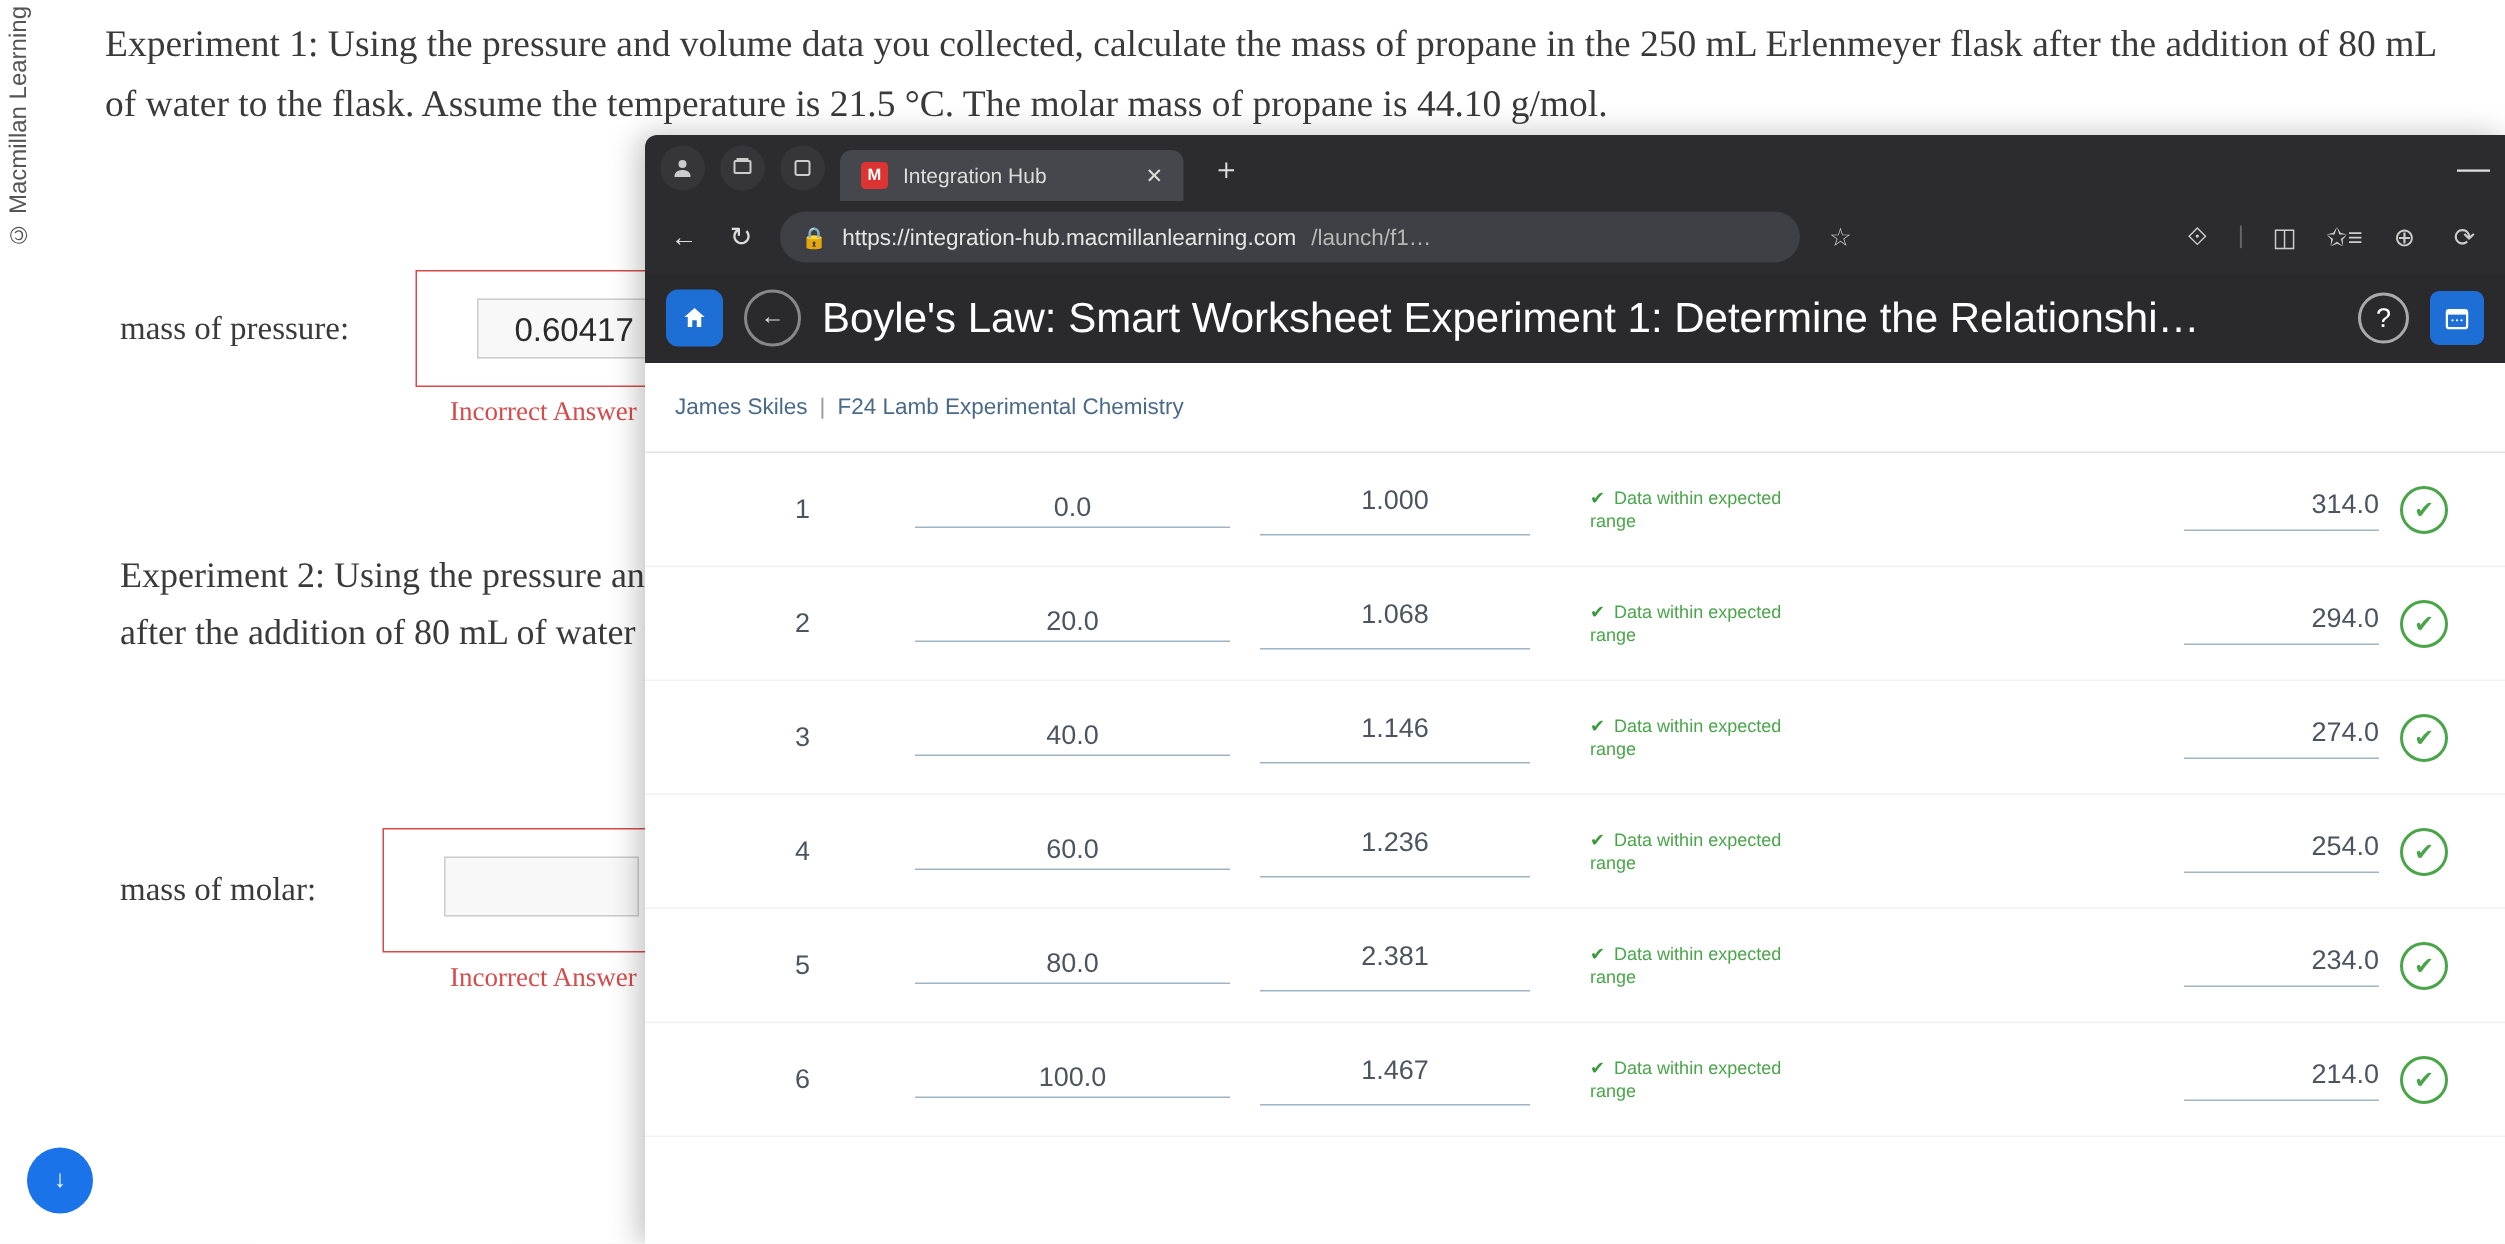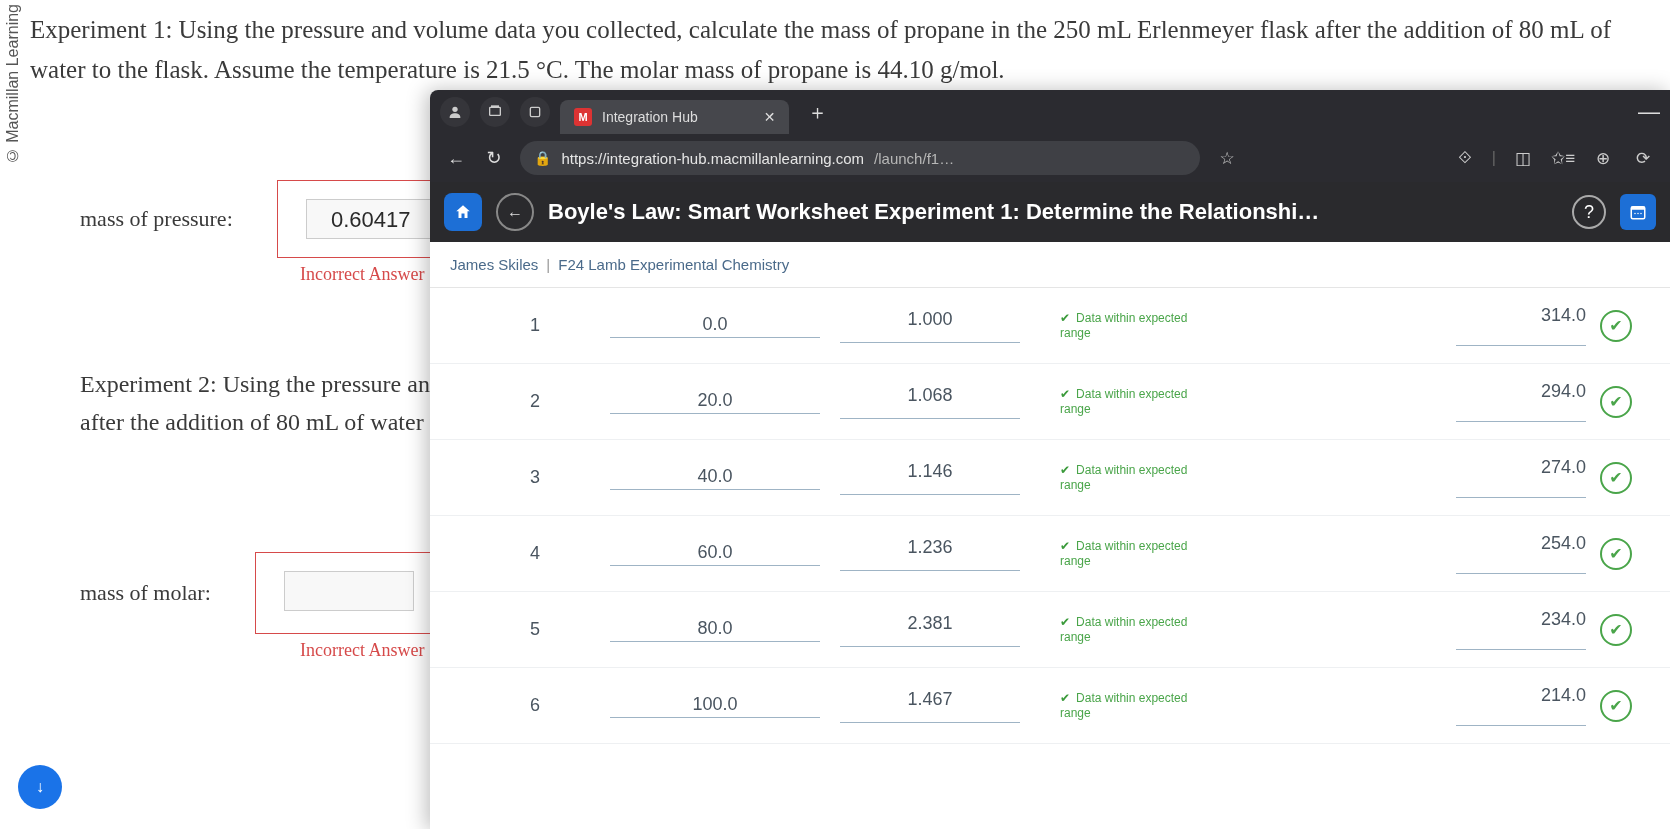--- a/index.html
+++ b/index.html
@@ -28,20 +28,21 @@
     transform: rotate(180deg);
     font-size: 16px;
     color: #555;
   }
   .question-text {
     font-family: Georgia, "Times New Roman", serif;
     font-size: 25px;
     color: #3a3a3a;
     line-height: 1.6;
     margin-bottom: 90px;
+    margin-left: 40px;
   }
   .answer-block {
     margin-left: 50px;
     margin-bottom: 80px;
     font-family: Georgia, serif;
   }
   .answer-block.second { margin-top: 60px; }
   .ans-label {
     font-size: 22px;
     color: #3a3a3a;
@@ -58,20 +59,21 @@
   .ans-box {
     display: inline-block;
     min-width: 130px;
     height: 40px;
     line-height: 40px;
     text-align: center;
     border: 1px solid #ccc;
     background: #f8f8f8;
     font-size: 22px;
     font-family: Arial, sans-serif;
+    margin-left: 12px;
   }
   .incorrect {
     display: block;
     color: #d64a4a;
     font-size: 18px;
     margin-top: 6px;
     margin-left: 220px;
   }
   .exp2-text {
     font-family: Georgia, serif;
@@ -177,33 +179,33 @@
   }
   .home-btn {
     width: 38px; height: 38px; border-radius: 8px;
     background: #1d6fd6; display:flex;align-items:center;justify-content:center;
   }
   .circle-back {
     width: 38px; height: 38px; border-radius: 50%;
     border: 2px solid #888; display:flex;align-items:center;justify-content:center;
     color:#ddd;
   }
-  .pagehdr .title { font-size: 22px; font-weight: 700; white-space: nowrap; overflow: hidden; text-overflow: ellipsis; flex:1;}
+  .pagehdr .title { font-size: 28px; font-weight: 400; white-space: nowrap; overflow: hidden; text-overflow: ellipsis; flex:1;}
   .help-btn { width:34px;height:34px;border-radius:50%;border:2px solid #aaa;display:flex;align-items:center;justify-content:center;font-size:18px;color:#fff;}
   .cal-btn { width:36px;height:36px;border-radius:6px;background:#1d6fd6;display:flex;align-items:center;justify-content:center;}
 
   .content {
     flex: 1;
     background: #fff;
     overflow: hidden;
   }
   .breadcrumb-row {
     display:flex;
     align-items:center;
-    height: 46px;
+    height: 60px;
     border-bottom: 1px solid #e5e5e5;
     padding: 0 20px;
     color: #4a6a8a;
     font-size: 15px;
   }
   .breadcrumb-row .sep { margin: 0 8px; color:#999;}
 
   .datarow {
     display: flex;
     align-items: center;
@@ -211,21 +213,21 @@
     border-bottom: 1px solid #eef0f2;
     padding: 0 24px 0 40px;
     font-size: 18px;
     color: #4a5560;
   }
   .c-idx { width: 130px; text-align:center; }
   .c-v1  { width: 210px; text-align:center; border-bottom:1px solid #9fb4c5; margin: 0 10px; padding-bottom:2px;}
   .c-v2  { width: 180px; text-align:center; border-bottom:1px solid #9fb4c5; margin: 0 10px; padding-bottom:12px;}
   .c-status { flex:1; color:#4aa54a; font-size:12px; padding-left: 30px; line-height:1.2;}
   .c-status .chk { color:#3a9a3a; margin-right:6px; }
-  .c-v3  { width: 130px; text-align:right; border-bottom:1px solid #9fb4c5; padding-bottom:19px;}
+  .c-v3  { width: 130px; text-align:right; border-bottom:1px solid #9fb4c5; padding-bottom:6px;}
   .c-ok  { width:60px; text-align:center; }
   .ok-circle {
     display:inline-flex; width:32px;height:32px;border-radius:50%;
     border:2px solid #4aa54a; align-items:center;justify-content:center;
     color:#4aa54a;font-size:16px;
   }
 </style>
 </head>
 <body>
 

